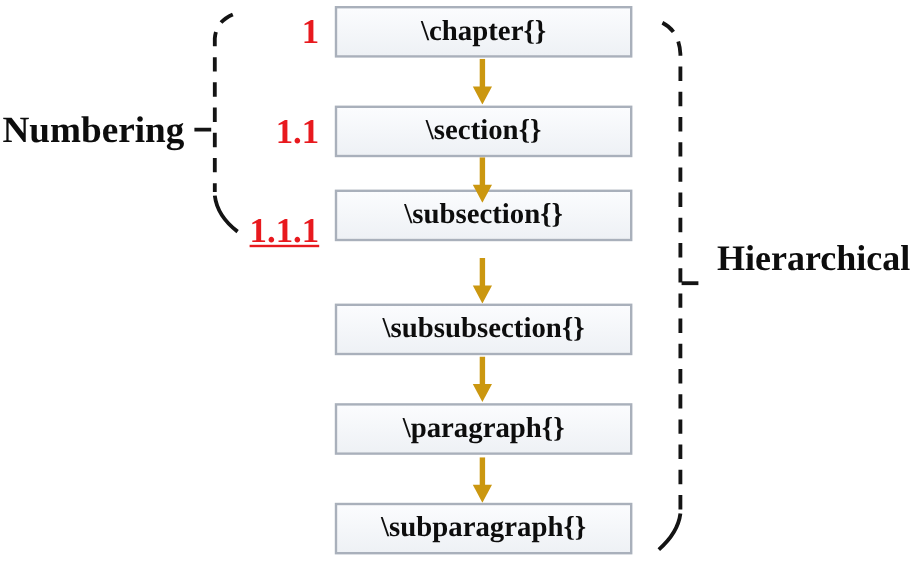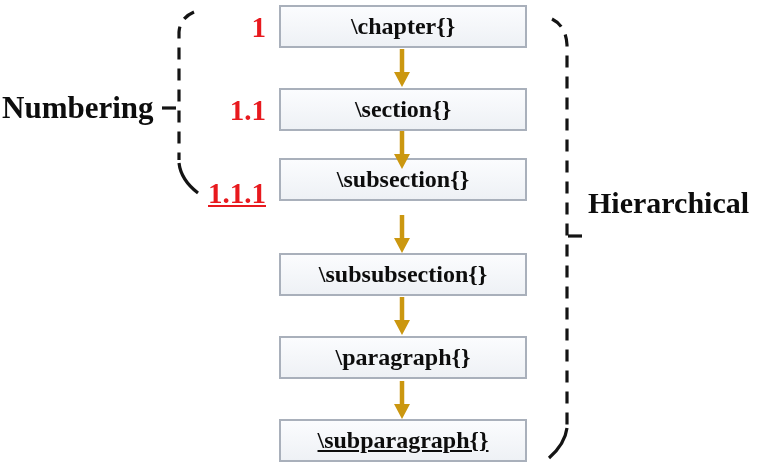--- a/index.html
+++ b/index.html
@@ -16,21 +16,21 @@
   }
   .num{
     position:absolute;left:148px;width:118px;height:38px;line-height:38px;
     text-align:right;font-weight:700;font-size:29px;color:#e8191e;white-space:nowrap;
   }
   .arrow{position:absolute;left:392px;width:20px;height:38px;}
   .side-label{
     position:absolute;font-weight:700;color:#0d0d0d;white-space:nowrap;
   }
   #numbering-label{left:2px;top:90px;font-size:31px;line-height:36px;}
-  #hierarchical-label{left:588px;top:184px;width:180px;text-align:left;font-size:30px;line-height:37px;}
+  #hierarchical-label{left:588px;top:197px;width:180px;text-align:center;font-size:30px;line-height:37px;}
   .brace{position:absolute;}
   .brace path{fill:none;stroke:#141414;stroke-width:3.2;stroke-linecap:butt;}
   .dashed{stroke-dasharray:12 9;}
 </style>
 </head>
 <body>
 
 <div class="stage">
 
   <svg class="brace" style="left:155px;top:8px;" width="50" height="195" viewBox="0 0 50 195">
@@ -53,21 +53,21 @@
 
   <div class="num" style="top:8px;">1</div>
   <div class="num" style="top:91px;">1.1</div>
   <div class="num" style="top:174px;text-decoration:underline;">1.1.1</div>
 
   <div class="node" style="top:5px;">\chapter{}</div>
   <div class="node" style="top:88px;">\section{}</div>
   <div class="node" style="top:158px;">\subsection{}</div>
   <div class="node" style="top:253px;">\subsubsection{}</div>
   <div class="node" style="top:336px;">\paragraph{}</div>
-  <div class="node" style="top:419px;text-decoration:underline;">\subparagraph{}</div>
+  <div class="node" style="top:419px;">\subparagraph{}</div>
 
   <svg class="arrow" style="top:49px;" width="20" height="38" viewBox="0 0 20 38">
     <line x1="10" y1="0" x2="10" y2="25" stroke="#cb9710" stroke-width="4.5"></line>
     <polygon points="2,23 18,23 10,38" fill="#cb9710"></polygon>
   </svg>
   <svg class="arrow" style="top:131px;" width="20" height="38" viewBox="0 0 20 38">
     <line x1="10" y1="0" x2="10" y2="25" stroke="#cb9710" stroke-width="4.5"></line>
     <polygon points="2,23 18,23 10,38" fill="#cb9710"></polygon>
   </svg>
   <svg class="arrow" style="top:215px;" width="20" height="38" viewBox="0 0 20 38">

